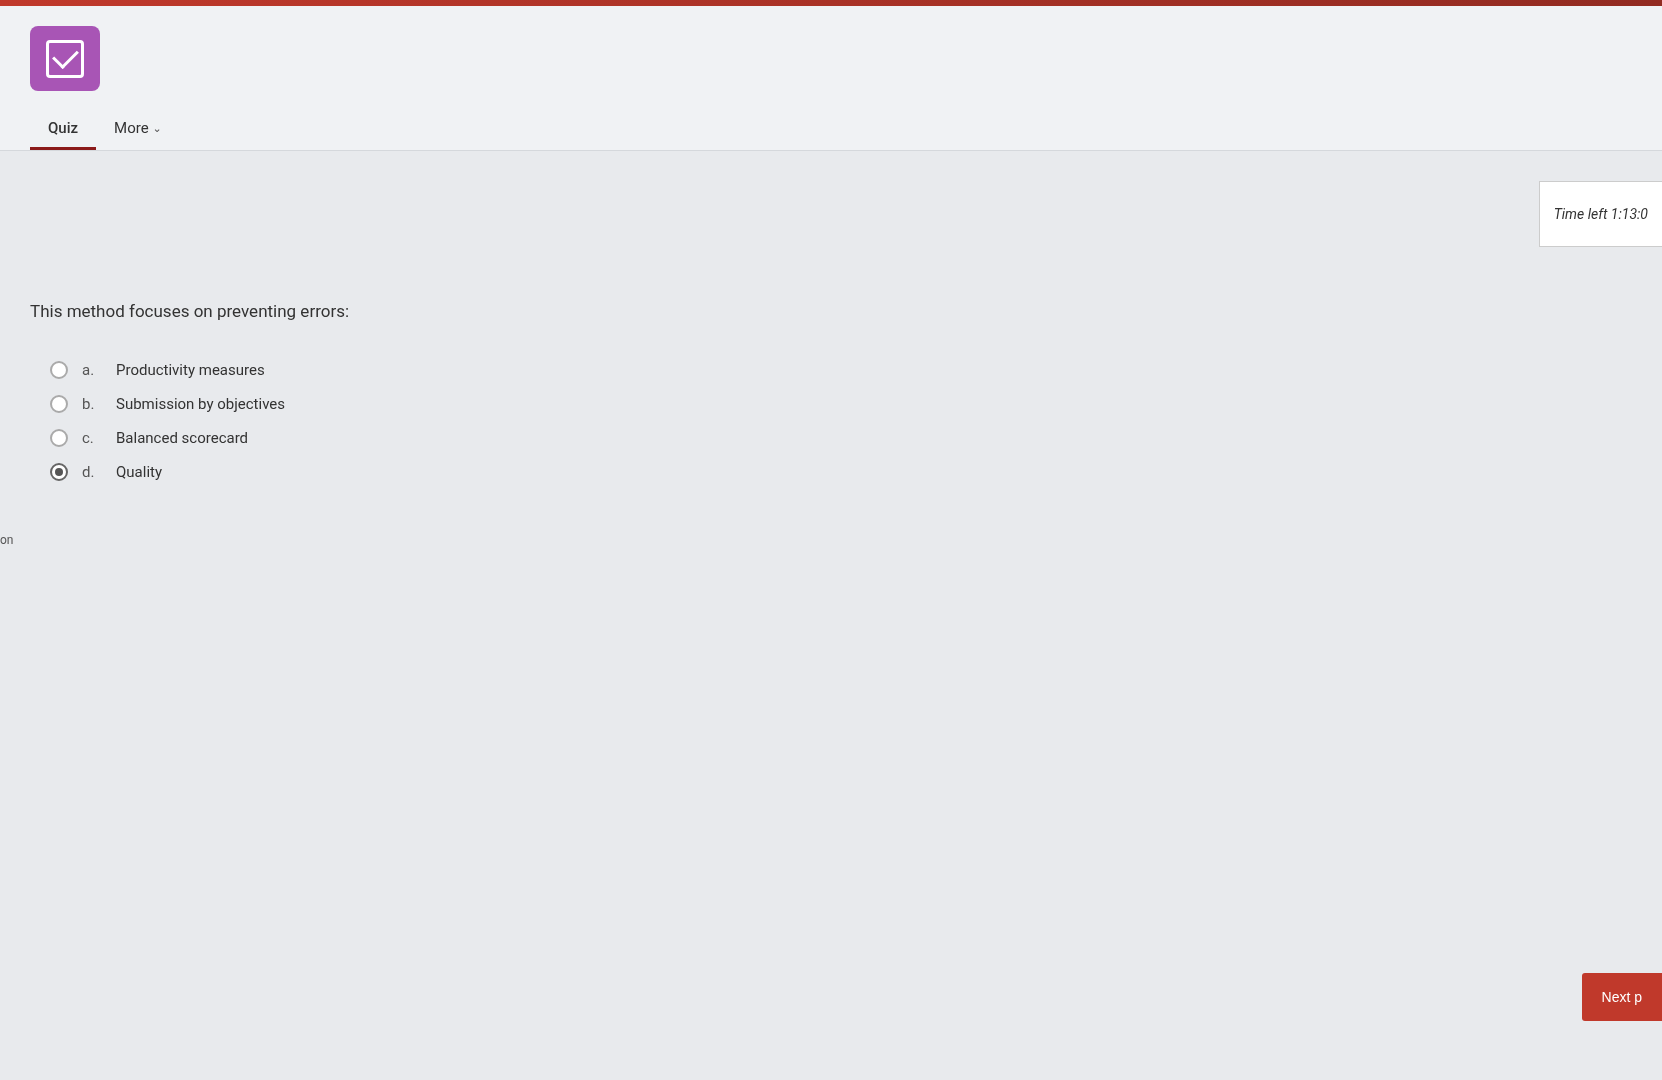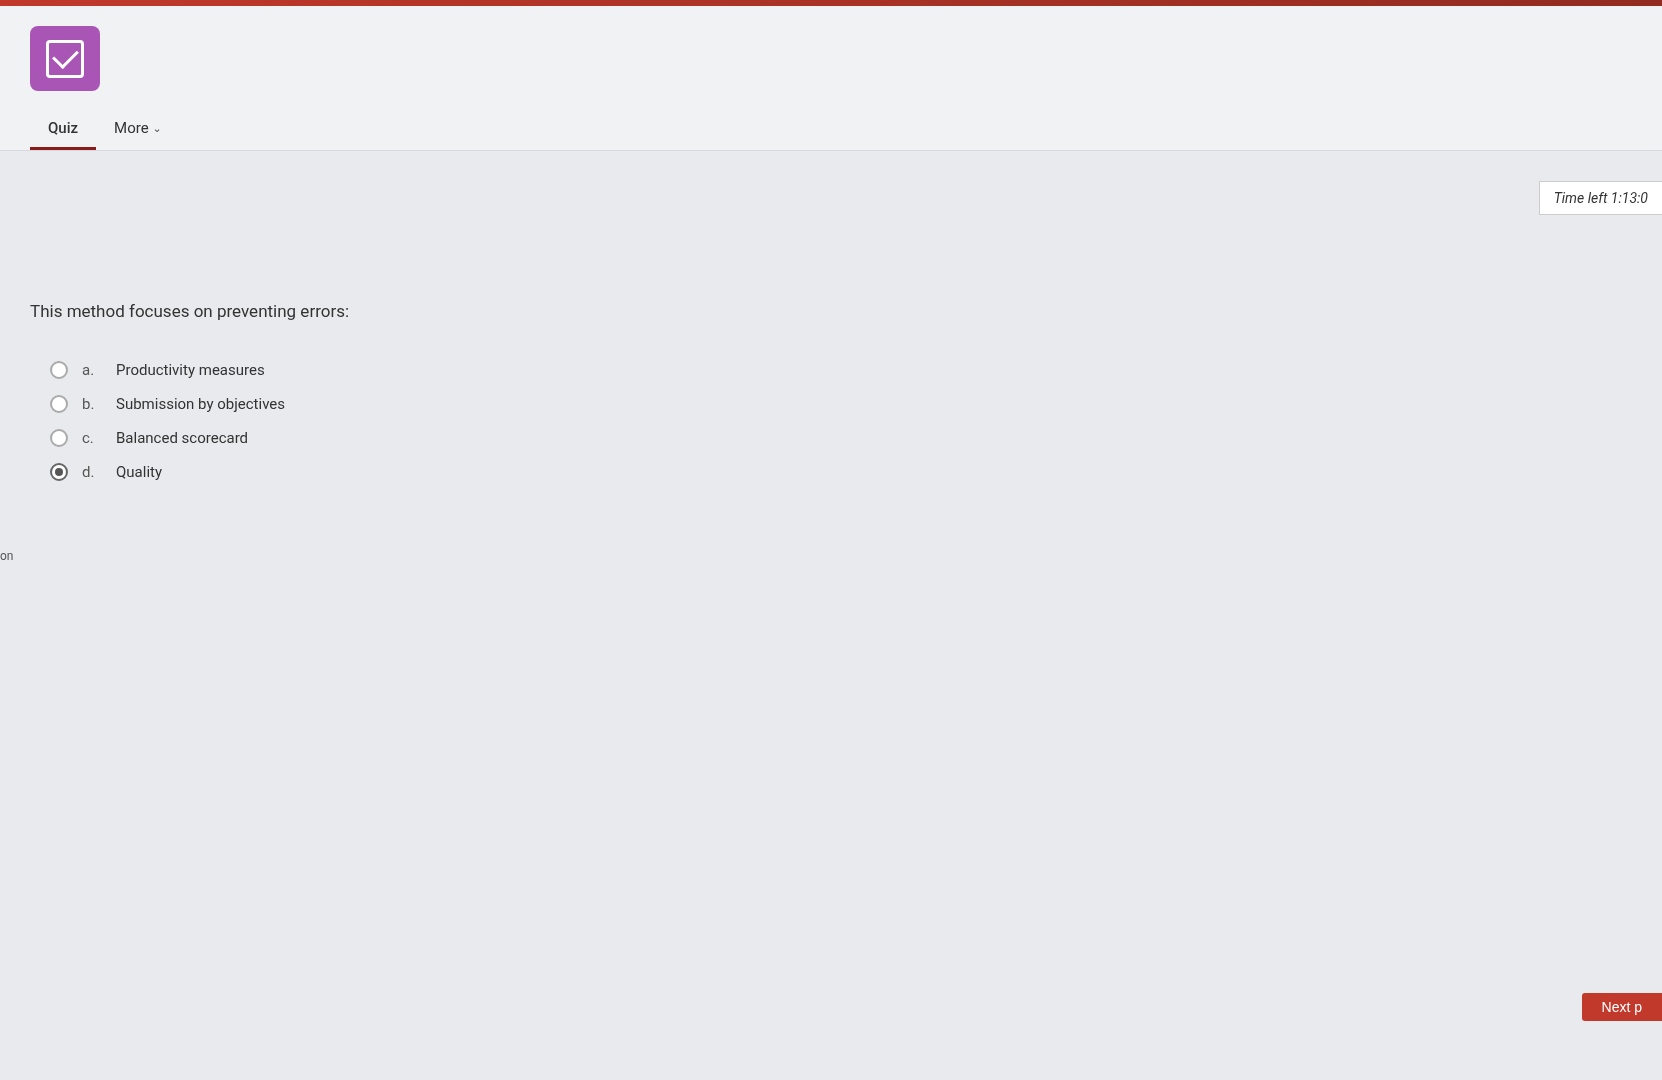--- a/index.html
+++ b/index.html
@@ -116,21 +116,21 @@
       position: relative;
     }
 
     .time-left-box {
       position: absolute;
       top: 30px;
       right: 0;
       background-color: white;
       border: 1px solid #ccc;
       border-right: none;
-      padding: 8px 14px;
+      padding: 24px 14px;
       font-size: 14px;
       color: #333;
       font-style: italic;
     }
 
     .question-text {
       font-size: 17px;
       color: #333;
       margin-bottom: 40px;
       margin-top: 120px;
@@ -189,34 +189,33 @@
       color: #333;
     }
 
     .next-button {
       position: absolute;
       bottom: 30px;
       right: 0;
       background-color: #c0392b;
       color: white;
       border: none;
-      padding: 6px 20px;
+      padding: 16px 20px;
       font-size: 14px;
       cursor: pointer;
       border-radius: 3px 0 0 3px;
     }
 
     .sidebar-on-label {
       position: fixed;
       left: 0;
       top: 50%;
       font-size: 12px;
       color: #555;
       transform: translateY(-50%);
-      margin-top: 16px;
     }
   </style>
 </head>
 <body>
 
 <div class="top-bar"></div>
 
 <div class="header-area">
 
 

